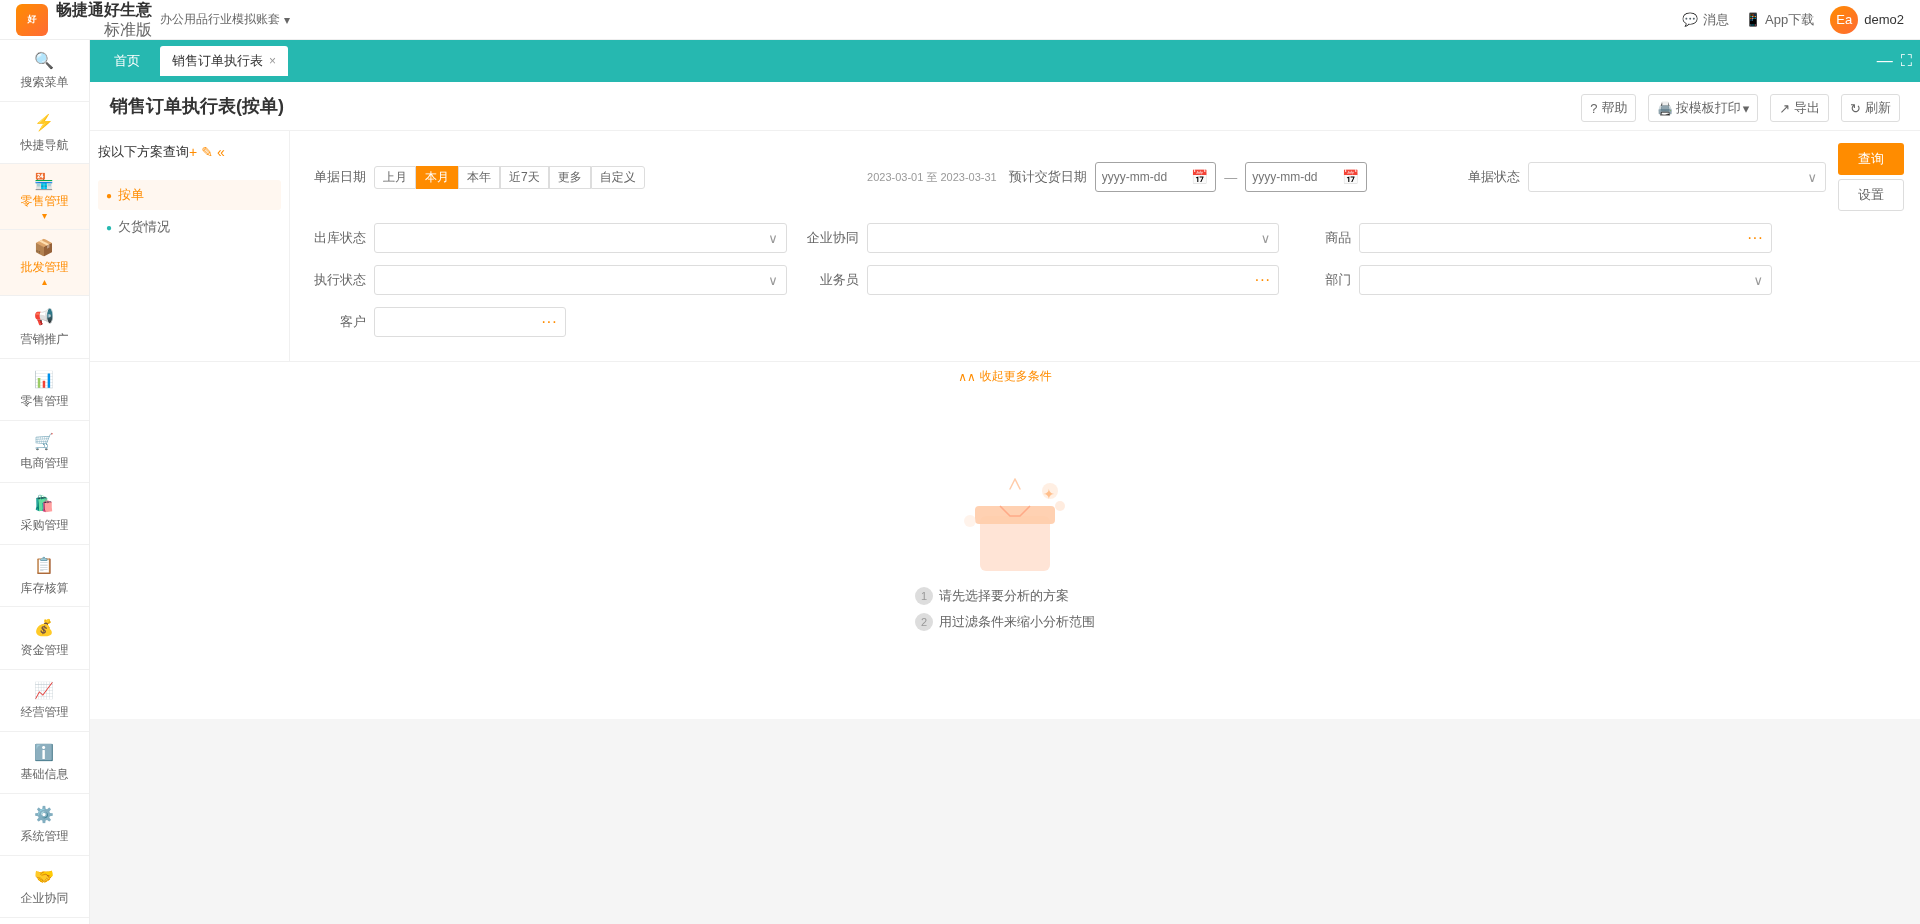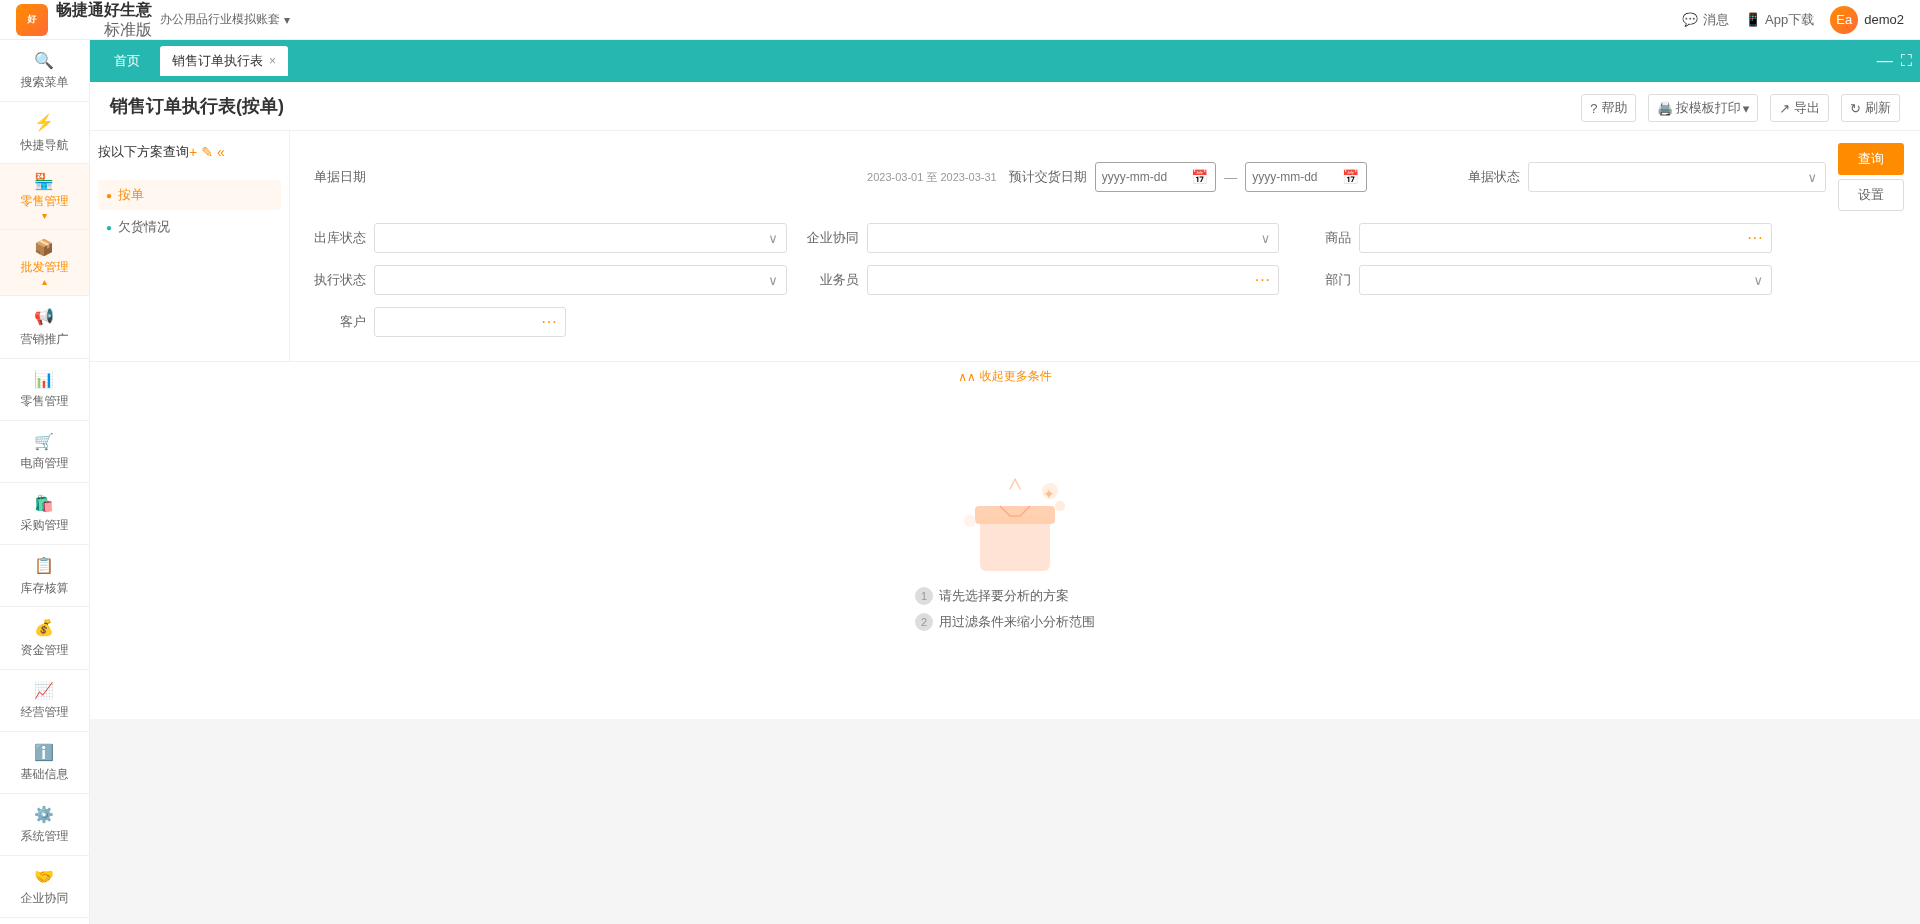--- a/index.html
+++ b/index.html
@@ -361,20 +361,30 @@
               <span>欠货情况</span>
             </div>
           </div>
 
           <div class="filter-right-panel">
 
             <div class="filter-row">
 
               <div class="filter-field" style="flex:1.5;">
                 <span class="filter-label">单据日期</span>
+                <div class="date-filter">
+                  <div class="date-tabs">
+                    <span class="date-tab">上月</span>
+                    <span class="date-tab active">本月</span>
+                    <span class="date-tab">本年</span>
+                    <span class="date-tab">近7天</span>
+                    <span class="date-tab">更多</span>
+                    <span class="date-tab">自定义</span>
+                  </div>
+                </div>
               </div>
               <div style="font-size:11px;color:#999;white-space:nowrap;">2023-03-01 至 2023-03-31</div>
 
               <div class="filter-field" style="flex:1.2;">
                 <span class="filter-label">预计交货日期</span>
                 <div class="date-input-wrap">
                   <input type="text" class="date-input" placeholder="yyyy-mm-dd" style="">
                   <span class="date-icon">📅</span>
                 </div>
                 <span class="date-sep">—</span>

